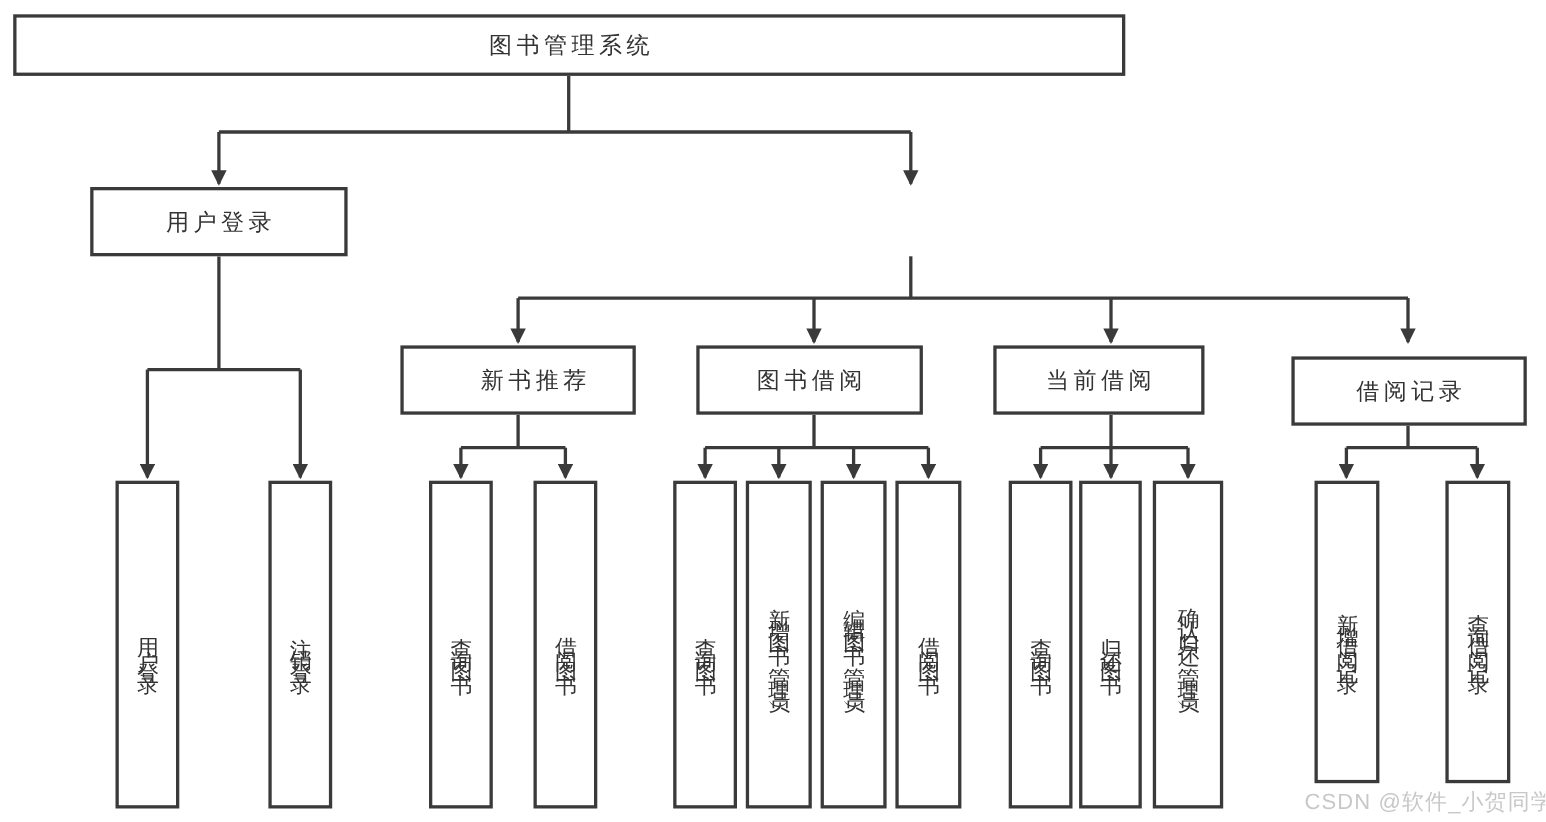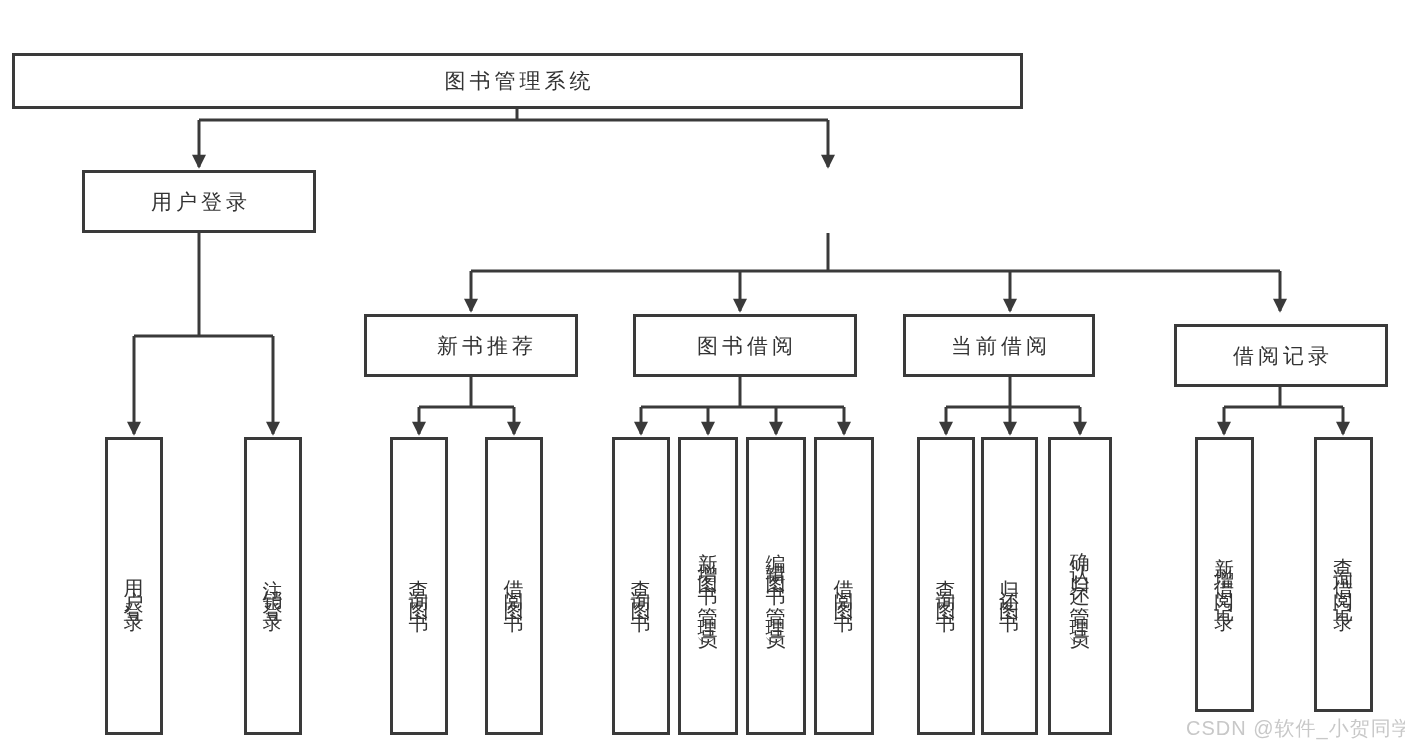--- a/index.html
+++ b/index.html
@@ -109,32 +109,32 @@
     </g>
 
     <g>
       <path d="M1280,377 V407"></path>
       <path d="M1224,407 H1343"></path>
       <path d="M1224,407 V434" marker-end="url(#arw)"></path>
       <path d="M1343,407 V434" marker-end="url(#arw)"></path>
     </g>
   </svg>
 
-  <div class="box" style="left:12px;top:13px;width:1011px;height:56px;margin-top:40px;">
+  <div class="box" style="left:12px;top:13px;width:1011px;height:56px;">
     <span class="hlabel">图书管理系统</span>
   </div>
 
   <div class="box" style="left:82px;top:170px;width:234px;height:63px;">
     <span class="hlabel">用户登录</span>
   </div>
 
   <div class="box" style="left:364px;top:314px;width:214px;height:63px;padding-left:28px;">
     <span class="hlabel">新书推荐</span>
   </div>
-  <div class="box" style="left:633px;top:314px;width:224px;height:63px;">
+  <div class="box" style="left:633px;top:314px;width:206px;height:63px;">
     <span class="hlabel">图书借阅</span>
   </div>
   <div class="box" style="left:903px;top:314px;width:192px;height:63px;">
     <span class="hlabel">当前借阅</span>
   </div>
   <div class="box" style="left:1174px;top:324px;width:214px;height:63px;font-family:Liberation Mono, monospace;">
     <span class="hlabel">借阅记录</span>
   </div>
 
   <div class="box" style="left:105px;top:437px;width:58px;height:298px;">

